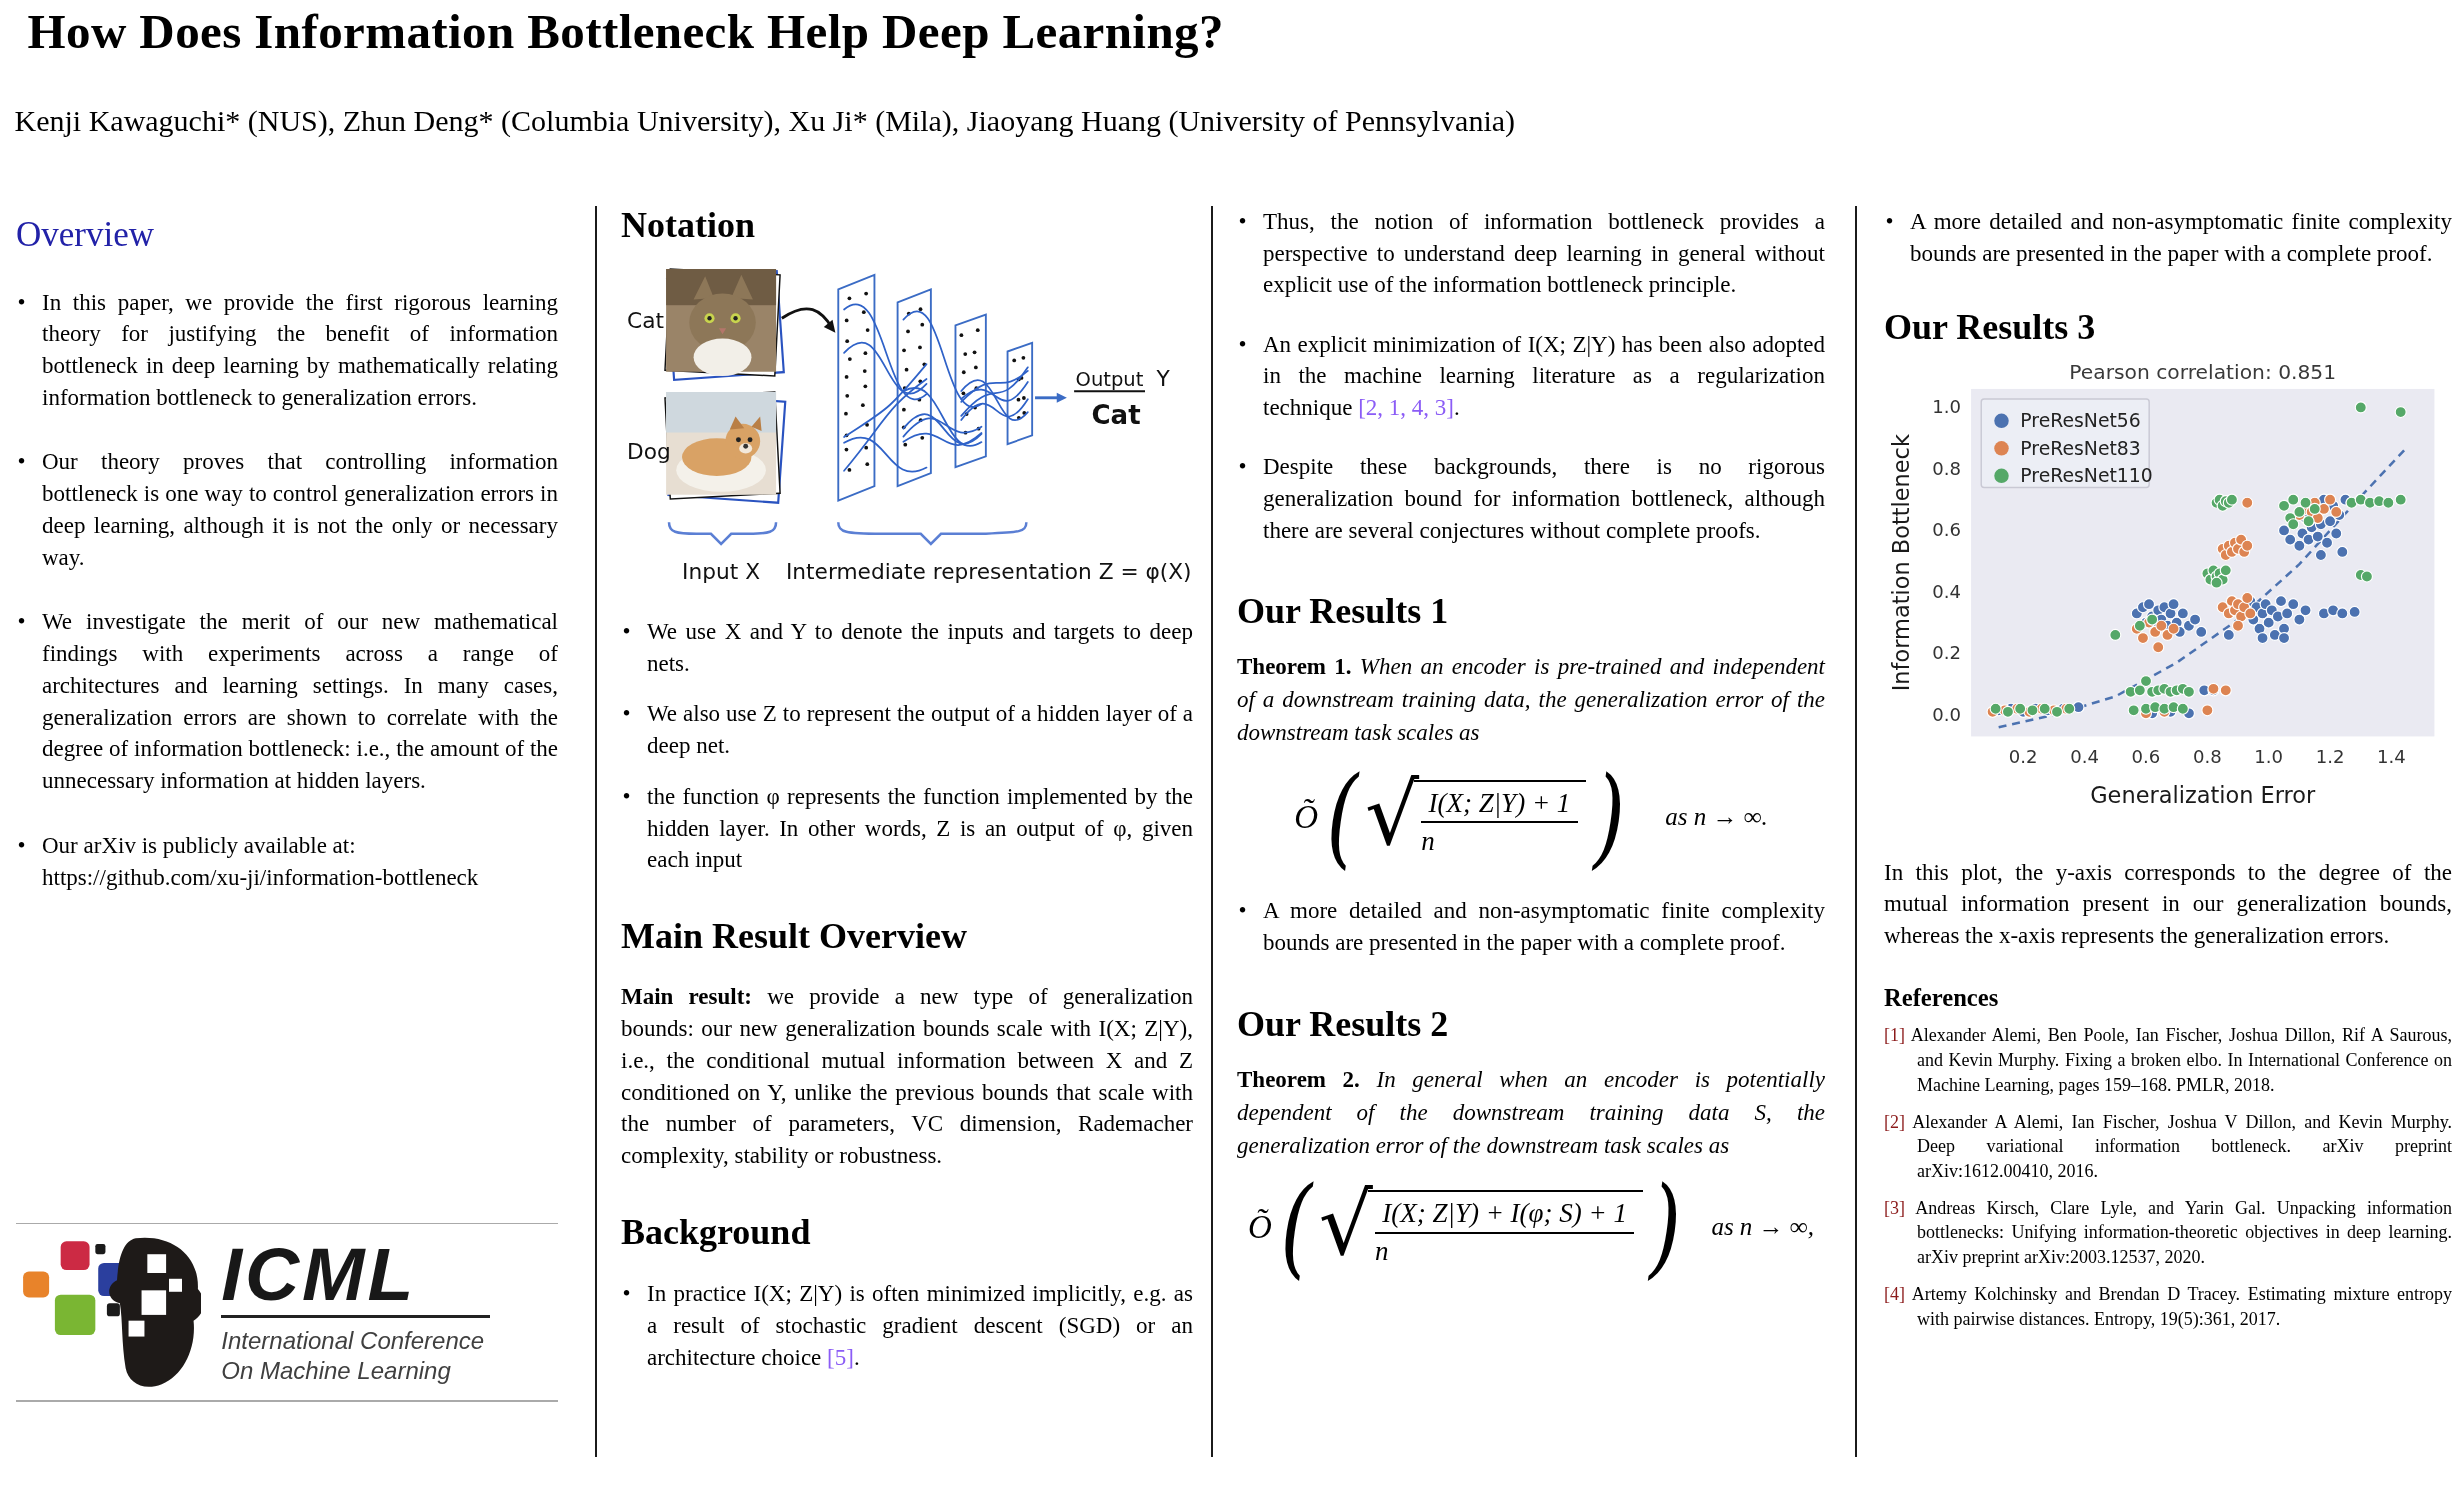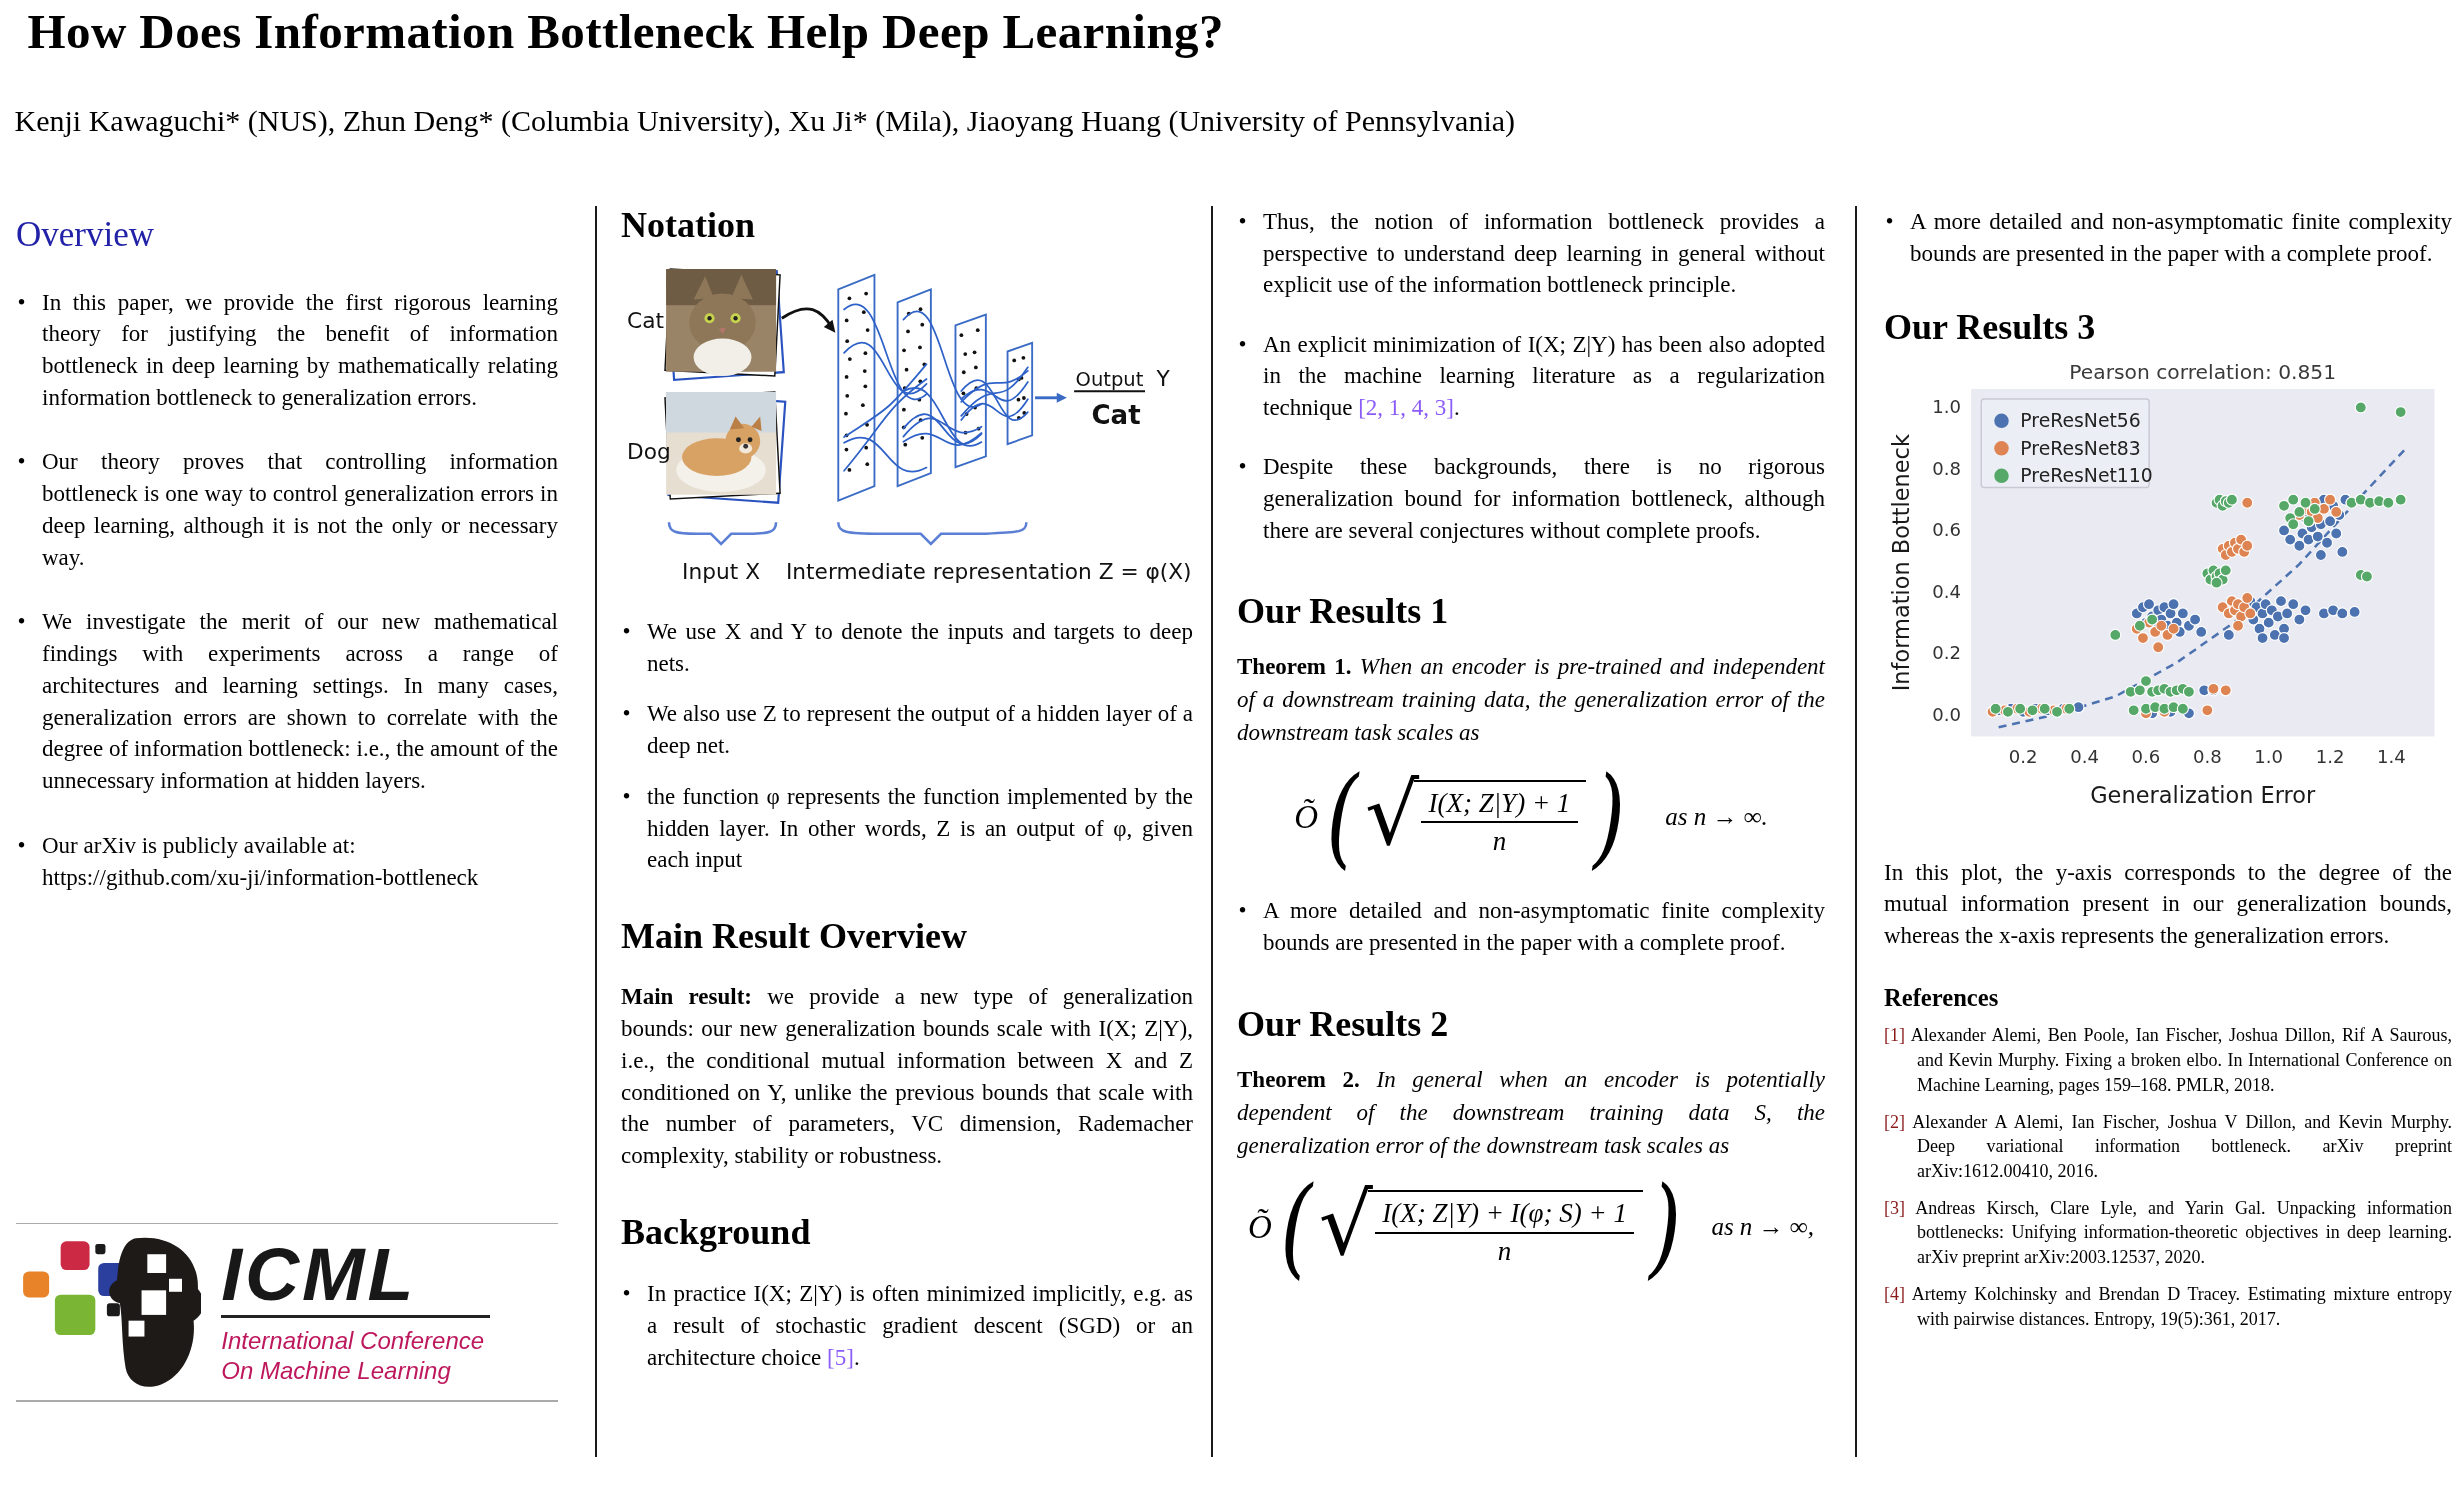--- a/index.html
+++ b/index.html
@@ -27,32 +27,32 @@
   .thm .lbl{font-weight:bold;}
   .thm .tbody{font-style:italic;}
   .runin{font-weight:bold;}
   
   .formula{display:flex;align-items:center;justify-content:center;margin-top:19px;font-style:italic;}
   .fO{font-size:33px;margin-right:2.9px;}
   .paren{font-size:109px;font-weight:200;line-height:0.9;font-family:"DejaVu Serif",serif;transform:scaleX(0.75);}
   .sqrtwrap{display:flex;align-items:flex-start;margin:0 1.4px;}
   .sqrtsign{font-size:85px;line-height:1;font-style:normal;margin-right:-5px;position:relative;top:-2.9px;font-family:"DejaVu Serif",serif;}
   .radicand{border-top:2.5px solid #000;padding:5.8px 8.7px 0 7.2px;margin-top:5px;}
-  .frac{display:inline-flex;flex-direction:column;align-items:center;font-size:27px;}
+  .frac{display:inline-flex;flex-direction:column;font-size:27px;}
   .frac .num{border-bottom:2.2px solid #000;padding:0 7.2px 2.9px;}
   .frac .den{padding-top:2.9px;}
   .astail{font-size:25px;margin-left:35px;white-space:nowrap;}
   
   .icmlbox{position:absolute;left:0px;top:1017px;width:542px;font-style:italic;}
   .hline{height:1.4px;background:#aaa;}
   .icmlrow{display:flex;align-items:center;padding:10px 4.3px;}
   .icmltext{margin-left:20px;}
   .icmlword{font-family:"Liberation Sans",sans-serif;font-weight:bold;font-size:75px;line-height:0.95;letter-spacing:2.9px;color:#181818;}
   .icmlbar{height:3.6px;background:#222;margin:4.3px 0 7.2px;width:269px;}
-  .icmlsub{font-family:"Liberation Sans",sans-serif;font-size:24px;color:#be185d;line-height:1.25;}
+  .icmlsub{font-family:"Liberation Sans",sans-serif;font-size:24px;color:#404040;line-height:1.25;}
   
   text{font-family:"DejaVu Sans",sans-serif;}
   .ref{font-size:18px;line-height:1.38;text-align:justify;padding-left:33px;text-indent:-33px;margin-top:11.6px;}
   .refs-heading{font-size:24.6px;font-weight:bold;margin-top:32px;}
   .caption{margin-top:22px;}
 </style>
 </head>
 <body>
 
 <div class="poster-title">How Does Information Bottleneck Help Deep Learning?</div>

